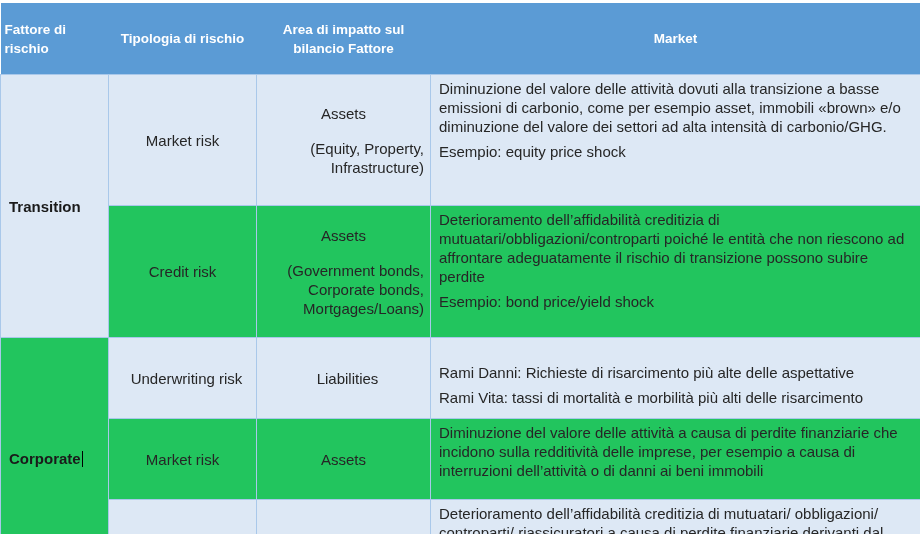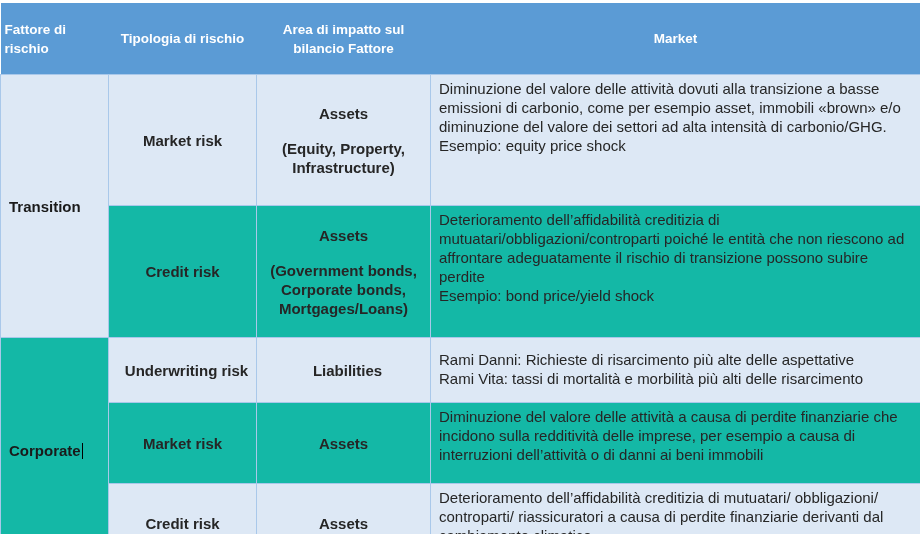--- a/index.html
+++ b/index.html
@@ -44,55 +44,55 @@
     }
     table.risk th.first { text-align: left; padding-left: 4px; }
 
     table.risk td {
       font-size: 15px;
       line-height: 19px;
       border: 1px solid #a9c8ea;
       vertical-align: middle;
       padding: 0 6px;
     }
-    table.risk td.center { text-align: center; font-weight: bold; }
+    table.risk td.center { text-align: center; }
     table.risk td.factor {
       font-weight: bold;
       color: #1a1a1a;
       text-align: left;
       padding-left: 8px;
     }
     table.risk td.example {
       text-align: left;
       padding: 4px 8px 2px 8px;
       vertical-align: top;
     }
     .shade { background: #dde8f5; }
-    .plain { background: #14b8a6; }
+    .plain { background: #22c55e; }
 
     .p { margin: 0; }
-    .p + .p { }
+    .p + .p { margin-top: 6px; }
 
     tr.r1 td { height: 124px; }
     tr.r2 td { height: 125px; }
     tr.r3 td { height: 62px; padding-left: 14px; }
     tr.r4 td { height: 74px; }
     tr.r5 td { height: 72px; }
 
-    tr.r3 td.example { vertical-align: middle; padding-top: 0; }
+    tr.r3 td.example { vertical-align: middle; padding-top: 16px; }
 
     .caret {
       display: inline-block;
       width: 1px;
       height: 16px;
       background: #000;
       vertical-align: -3px;
       margin-left: 1px;
     }
-    .asset-sub { display: block; margin-top: 16px; }
+    .asset-sub { display: block; margin-top: 16px; text-align: right; }
   </style>
 </head>
 <body>
 
 <div class="wrap">
   <table class="risk">
     <colgroup>
       <col class="c1">
         <col class="c2">
         <col class="c3">

